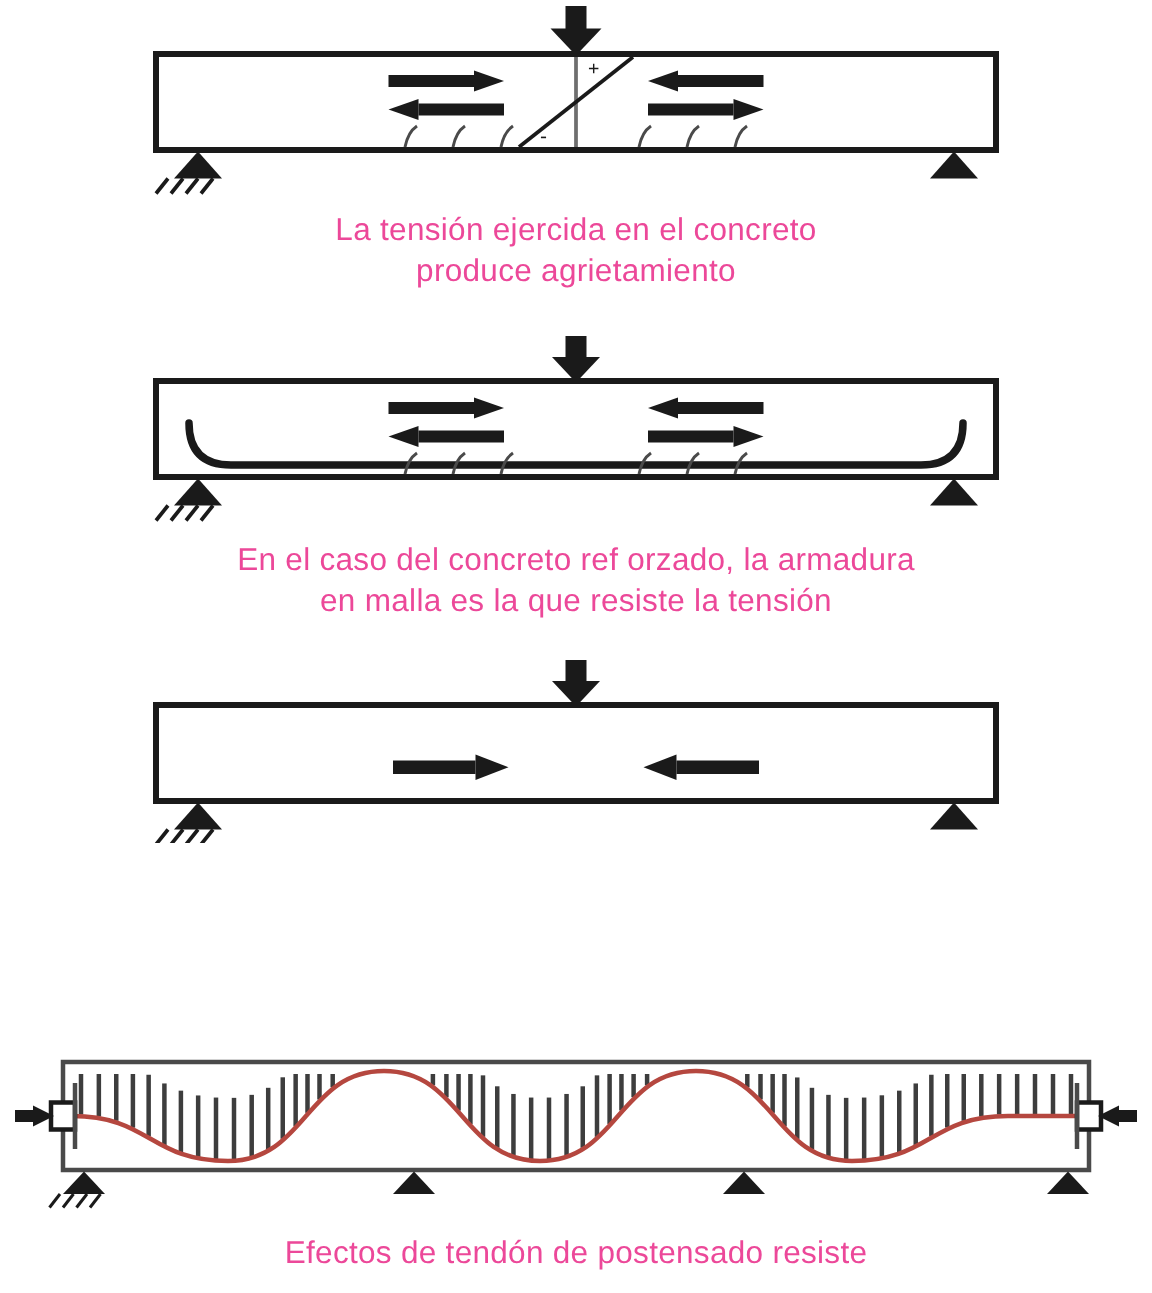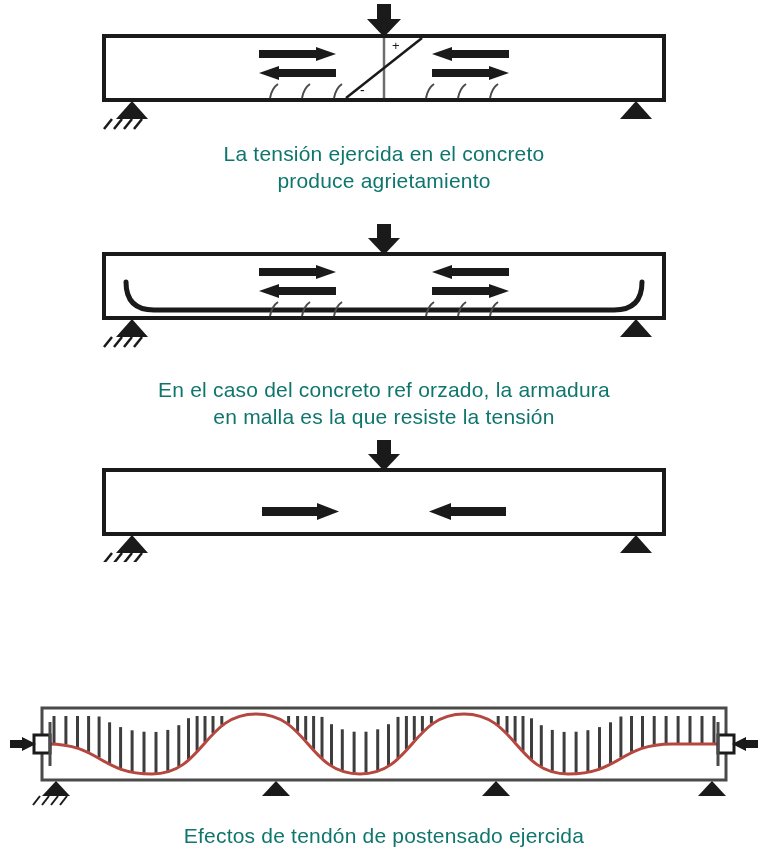--- a/index.html
+++ b/index.html
@@ -18,33 +18,33 @@
     position: absolute;
     left: 0;
     width: 768px;
   }
   .figure {
     display: block;
     margin: 0 auto;
   }
   .caption {
     text-align: center;
-    color: #0f766e;
+    color: #ec4899;
     font-size: 21px;
     line-height: 27px;
     letter-spacing: 0.2px;
     font-family: "Liberation Sans", sans-serif;
     white-space: pre-line;
   }
   #panel-1 { top: 0; }
   #panel-2 { top: 222px; }
   #panel-3 { top: 438px; }
   #panel-4 { top: 692px; }
   .cap-1 { margin-top: 10px; }
-  .cap-2 { margin-top: 28px; }
+  .cap-2 { margin-top: 12px; }
   .cap-3 { margin-top: 16px; }
   .cap-4 { margin-top: 14px; }
 </style>
 </head>
 <body>
 
 <div class="panel" id="panel-1">
   <svg class="figure" width="620" height="130" viewBox="0 0 620 130">
 
     <g fill="#1a1a1a">
@@ -287,14 +287,14 @@
     <g fill="#1a1a1a">
       <polygon points="272,89 258,104 286,104"></polygon>
     </g>
     <g fill="#1a1a1a">
       <polygon points="492,89 478,104 506,104"></polygon>
     </g>
     <g fill="#1a1a1a">
       <polygon points="708,89 694,104 722,104"></polygon>
     </g>
   </svg>
-  <div class="caption cap-4">Efectos de tendón de postensado ejercida</div>
+  <div class="caption cap-4">Efectos de tendón de postensado resiste</div>
 </div>
 
 </body></html>

